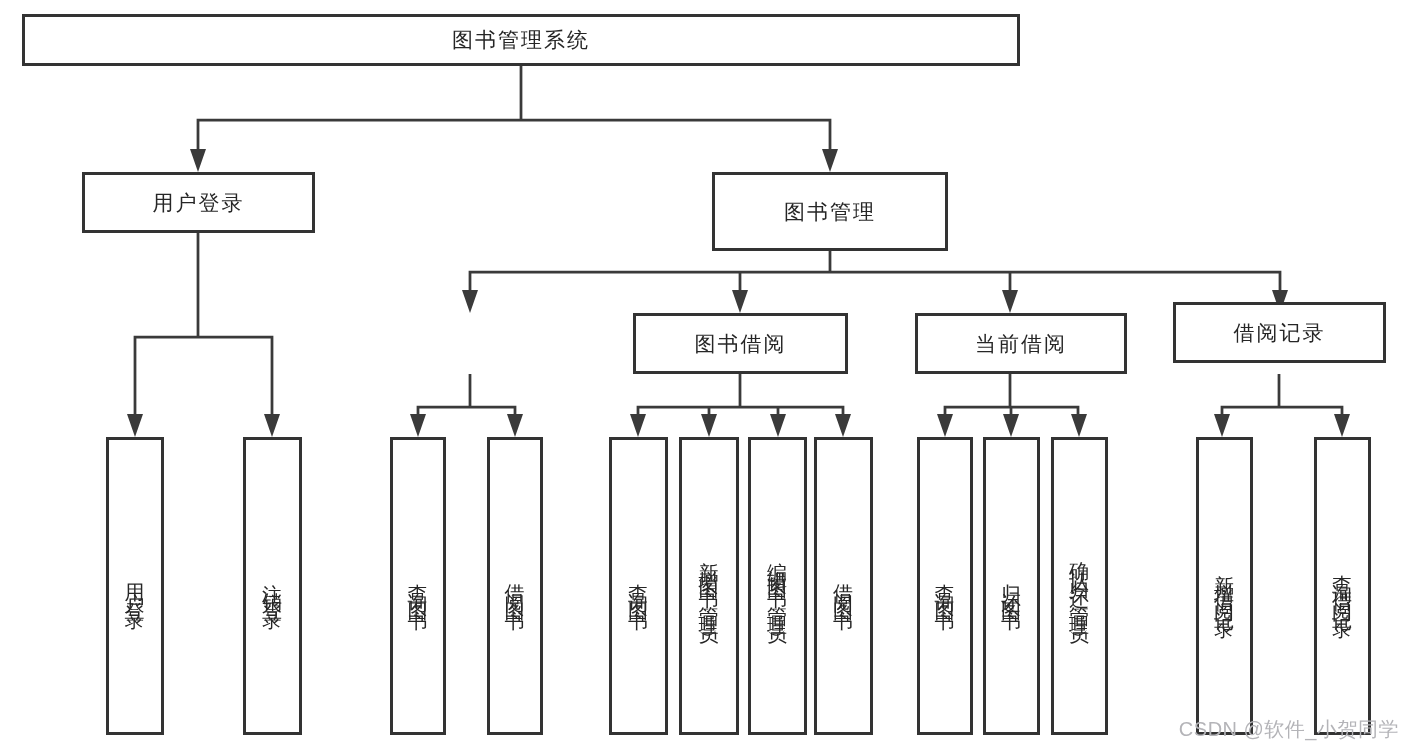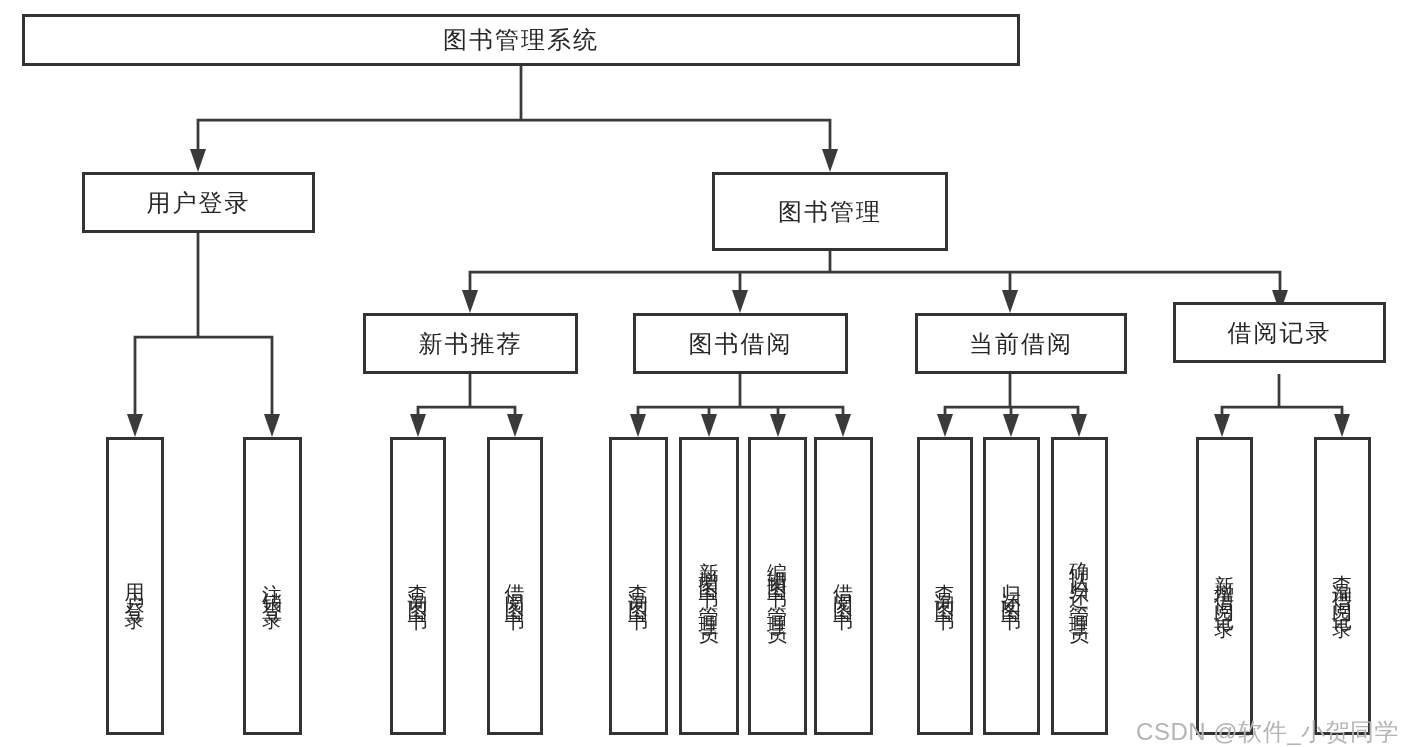--- a/index.html
+++ b/index.html
@@ -14,21 +14,21 @@
   }
   svg.wires { position: absolute; left: 0; top: 0; z-index: 1; }
   .box {
     position: absolute;
     border: 3px solid #333333;
     background: #ffffff;
     display: flex;
     align-items: center;
     justify-content: center;
     color: #262626;
-    font-size: 24px;
+    font-size: 21px;
     letter-spacing: 2px;
     z-index: 2;
     white-space: nowrap;
   }
   .leaf {
     writing-mode: vertical-rl;
     text-orientation: mixed;
     font-size: 20px;
     letter-spacing: 9px;
     line-height: 1;
@@ -52,21 +52,21 @@
   .n-lf-7  { left: 814px;  top: 437px; width: 59px;  height: 298px; }
   .n-lf-8  { left: 917px;  top: 437px; width: 56px;  height: 298px; }
   .n-lf-9  { left: 983px;  top: 437px; width: 57px;  height: 298px; }
   .n-lf-10 { left: 1051px; top: 437px; width: 57px;  height: 298px; }
   .n-lf-11 { left: 1196px; top: 437px; width: 57px;  height: 298px; }
   .n-lf-12 { left: 1314px; top: 437px; width: 57px;  height: 298px; }
   .watermark {
     position: absolute;
     right: 6px;
     top: 716px;
-    font-size: 24px;
+    font-size: 20px;
     color: #b4b4b8;
     letter-spacing: 0.5px;
     z-index: 3;
   }
 </style>
 </head>
 <body>
 
 <div class="stage">
 
@@ -120,21 +120,20 @@
       <polygon points="1214,414 1230,414 1222,437"></polygon>
       <polygon points="1334,414 1350,414 1342,437"></polygon>
     </g>
   </svg>
 
   <div class="box n-root">图书管理系统</div>
 
   <div class="box n-l1-0">用户登录</div>
   <div class="box n-l1-1">图书管理</div>
 
-  <div class="box n-l2-0">新书推荐</div>
   <div class="box n-l2-1">图书借阅</div>
   <div class="box n-l2-2">当前借阅</div>
   <div class="box n-l2-3">借阅记录</div>
 
   <div class="box leaf n-lf-0">用户登录</div>
   <div class="box leaf n-lf-1">注销登录</div>
   <div class="box leaf n-lf-2">查询图书</div>
   <div class="box leaf n-lf-3">借阅图书</div>
   <div class="box leaf n-lf-4">查询图书</div>
   <div class="box leaf n-lf-5">新增图书（管理员）</div>

